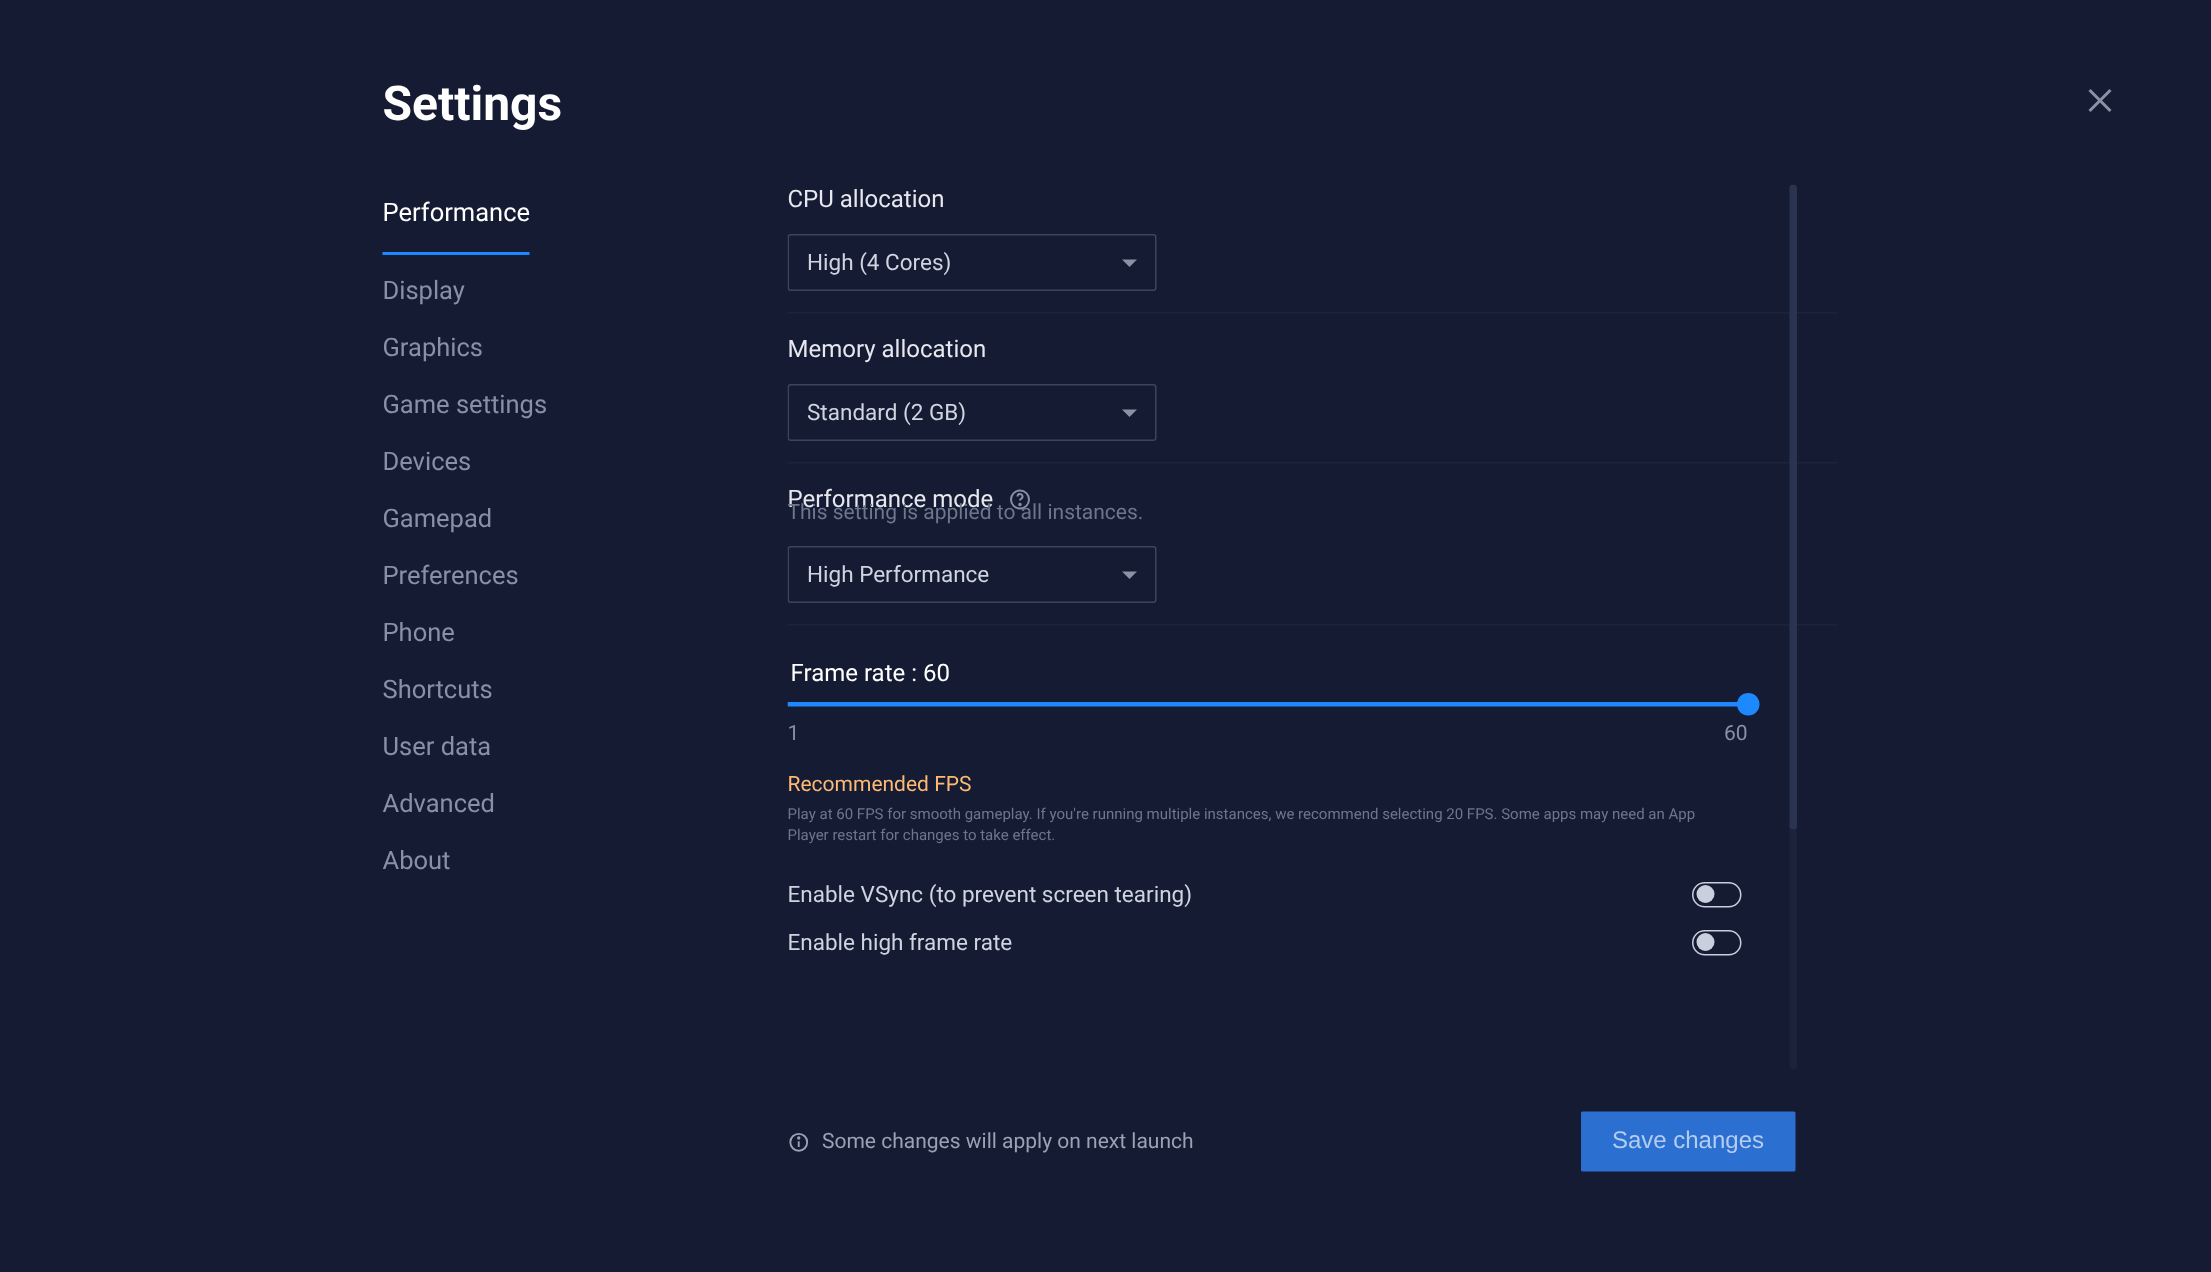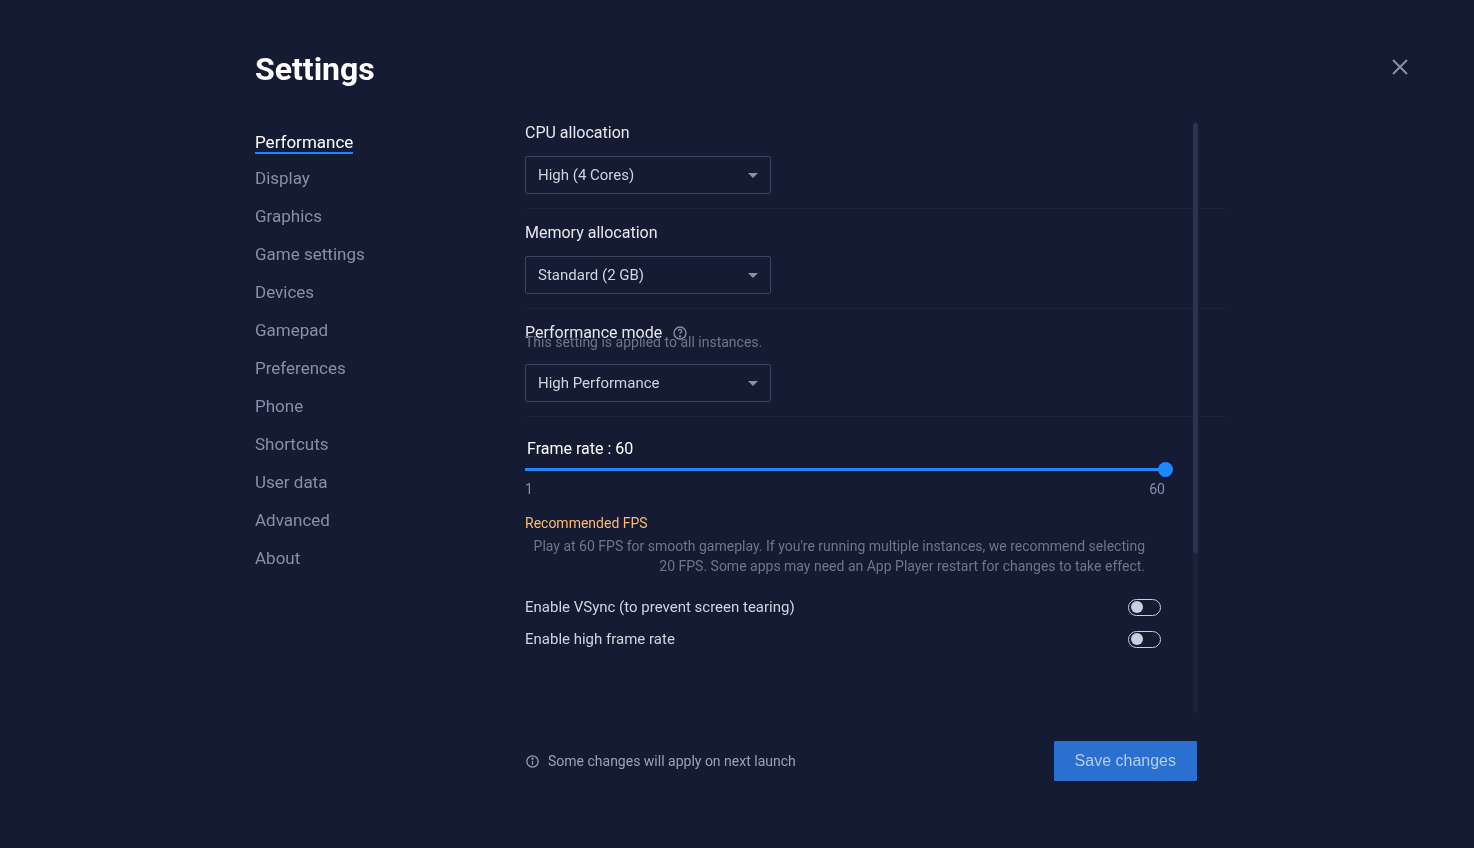--- a/index.html
+++ b/index.html
@@ -46,21 +46,21 @@
     display: block;
     font-size: 17px;
     color: #8790a7;
     padding: 9px 0;
     cursor: pointer;
     width: fit-content;
   }
   .nav-item.active {
     color: #ffffff;
     border-bottom: 2px solid #1e88ff;
-    padding-bottom: 0;
+    padding-bottom: 16px;
     margin-bottom: 5px;
   }
   .main {
     width: 700px;
     position: relative;
   }
   .scroll-region {
     height: 600px;
     overflow: hidden;
     position: relative;
@@ -138,26 +138,25 @@
     font-size: 14px;
     color: #8790a7;
     margin-bottom: 18px;
   }
   .reco-title {
     font-size: 14px;
     color: #fdba74;
     margin-bottom: 6px;
   }
   .reco-body {
-    font-size: 14px;
+    font-size: 10px;
     color: #6d768c;
     line-height: 1.4;
     width: 620px;
     margin-bottom: 22px;
-    text-align: right;
   }
   .toggle-row {
     display: flex;
     align-items: center;
     justify-content: space-between;
     width: 636px;
     margin-bottom: 14px;
   }
   .toggle-label {
     font-size: 15px;

